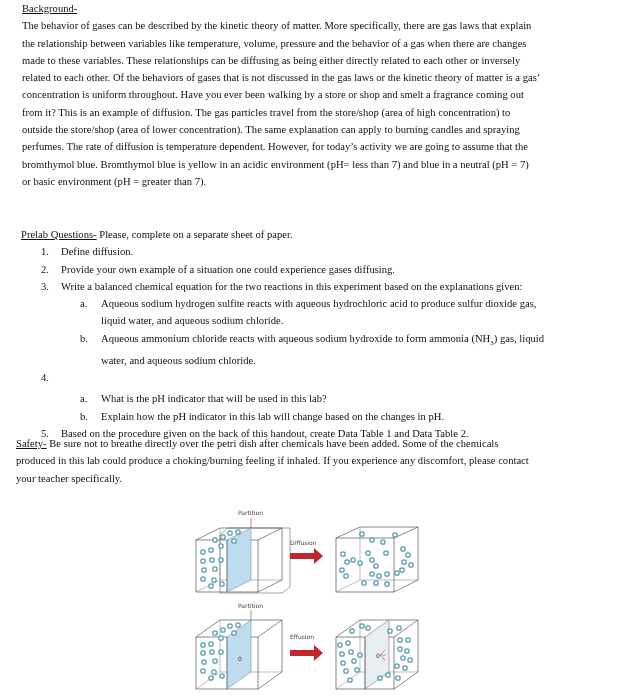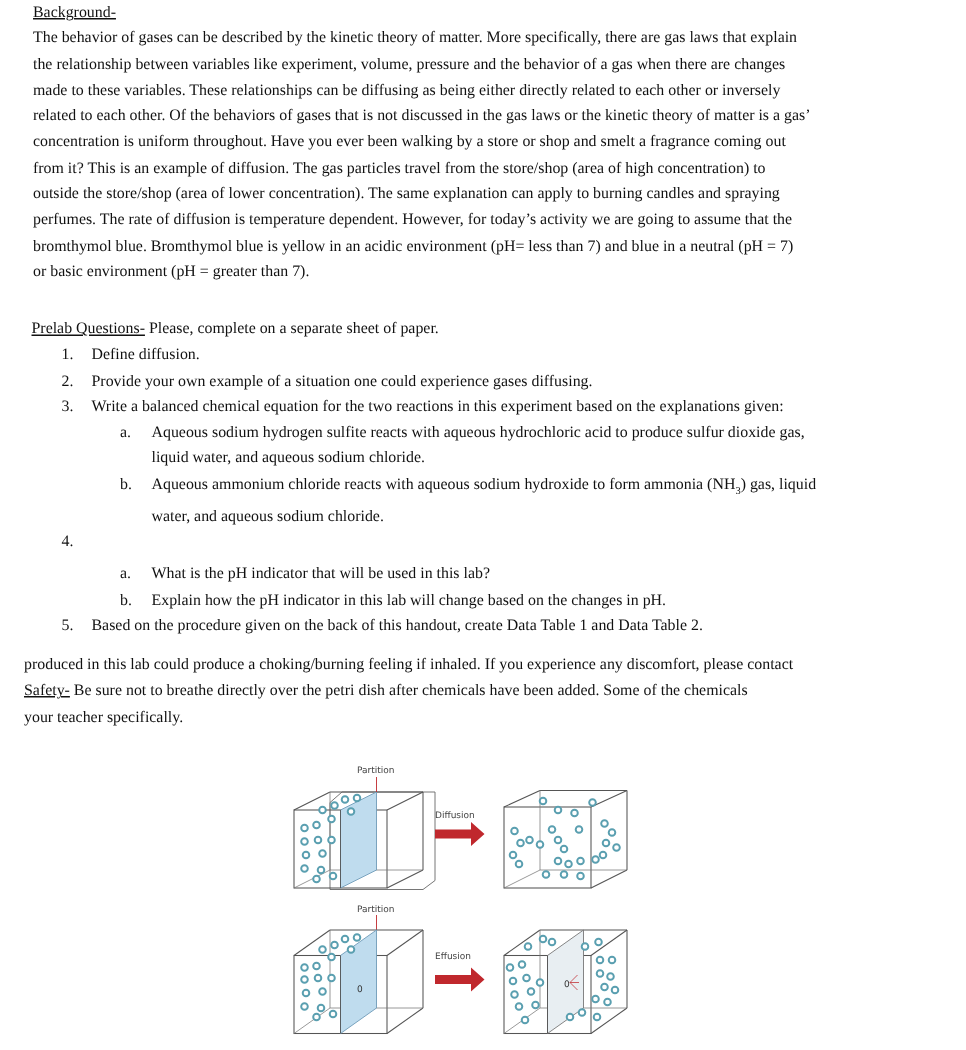--- a/index.html
+++ b/index.html
@@ -8,39 +8,39 @@
     font-family: "Liberation Serif", "DejaVu Serif", serif;
     color: #111;
     font-size: 10.6px;
     line-height: 17.3px;
   }
   .page { position: absolute; left: 0; top: 0; width: 644px; }
   .heading-u { text-decoration: underline; }
   .block { position: absolute; left: 22px; width: 610px; }
   #background { top: 0px; }
   #background p { margin: 0; }
-  #prelab { top: 211px; left: 21px; }
+  #prelab { top: 226px; left: 21px; }
   .ol { margin: 0; padding: 0; list-style: none; }
   .li { position: relative; padding-left: 40px; }
   .li .num { position: absolute; left: 20px; }
   .sub { position: relative; padding-left: 80px; }
   .sub .num { position: absolute; left: 59px; }
   #safety { top: 435px; left: 16px; }
   .diagram { position: absolute; left: 190px; top: 500px; width: 240px; height: 200px; }
   .diagram svg { display: block; }
 </style>
 </head>
 <body>
 
 <div class="page">
 
   <div class="block" id="background">
     <p><span class="heading-u">Background-</span></p>
     <p>The behavior of gases can be described by the kinetic theory of matter. More specifically, there are gas laws that explain</p>
-    <p>the relationship between variables like experiment, volume, pressure and the behavior of a gas when there are changes</p>
+    <p>the relationship between variables like temperature, volume, pressure and the behavior of a gas when there are changes</p>
     <p>made to these variables. These relationships can be diffusing as being either directly related to each other or inversely</p>
     <p>related to each other. Of the behaviors of gases that is not discussed in the gas laws or the kinetic theory of matter is a gas’</p>
     <p>concentration is uniform throughout. Have you ever been walking by a store or shop and smelt a fragrance coming out</p>
     <p>from it? This is an example of diffusion. The gas particles travel from the store/shop (area of high concentration) to</p>
     <p>outside the store/shop (area of lower concentration). The same explanation can apply to burning candles and spraying</p>
     <p>perfumes. The rate of diffusion is temperature dependent. However, for today’s activity we are going to assume that the</p>
     <p>bromthymol blue. Bromthymol blue is yellow in an acidic environment (pH=  less than 7) and blue in a neutral (pH = 7)</p>
     <p>or basic environment (pH = greater than 7).</p>
   </div>
 
@@ -83,22 +83,22 @@
         <span>Explain how the pH indicator in this lab will change based on the changes in pH.</span>
       </div>
       <div class="li">
         <span class="num">5.</span>
         <span>Based on the procedure given on the back of this handout, create Data Table 1 and Data Table 2.</span>
       </div>
     </div>
   </div>
 
   <div class="block" id="safety">
+    <div><span class="heading-u">Safety-</span><span> Be sure not to breathe directly over the petri dish after chemicals have been added. Some of the chemicals</span></div>
     <div>produced in this lab could produce a choking/burning feeling if inhaled. If you experience any discomfort, please contact</div>
-    <div><span class="heading-u">Safety-</span><span> Be sure not to breathe directly over the petri dish after chemicals have been added. Some of the chemicals</span></div>
     <div>your teacher specifically.</div>
   </div>
 
   <div class="diagram">
     <svg width="240" height="200" viewBox="0 0 240 200">
       <defs>
         <g id="p">
             <circle r="2.2" fill="#ffffff" stroke="#5a9fb0" stroke-width="1.3"></circle>
           </g>
       </defs>

